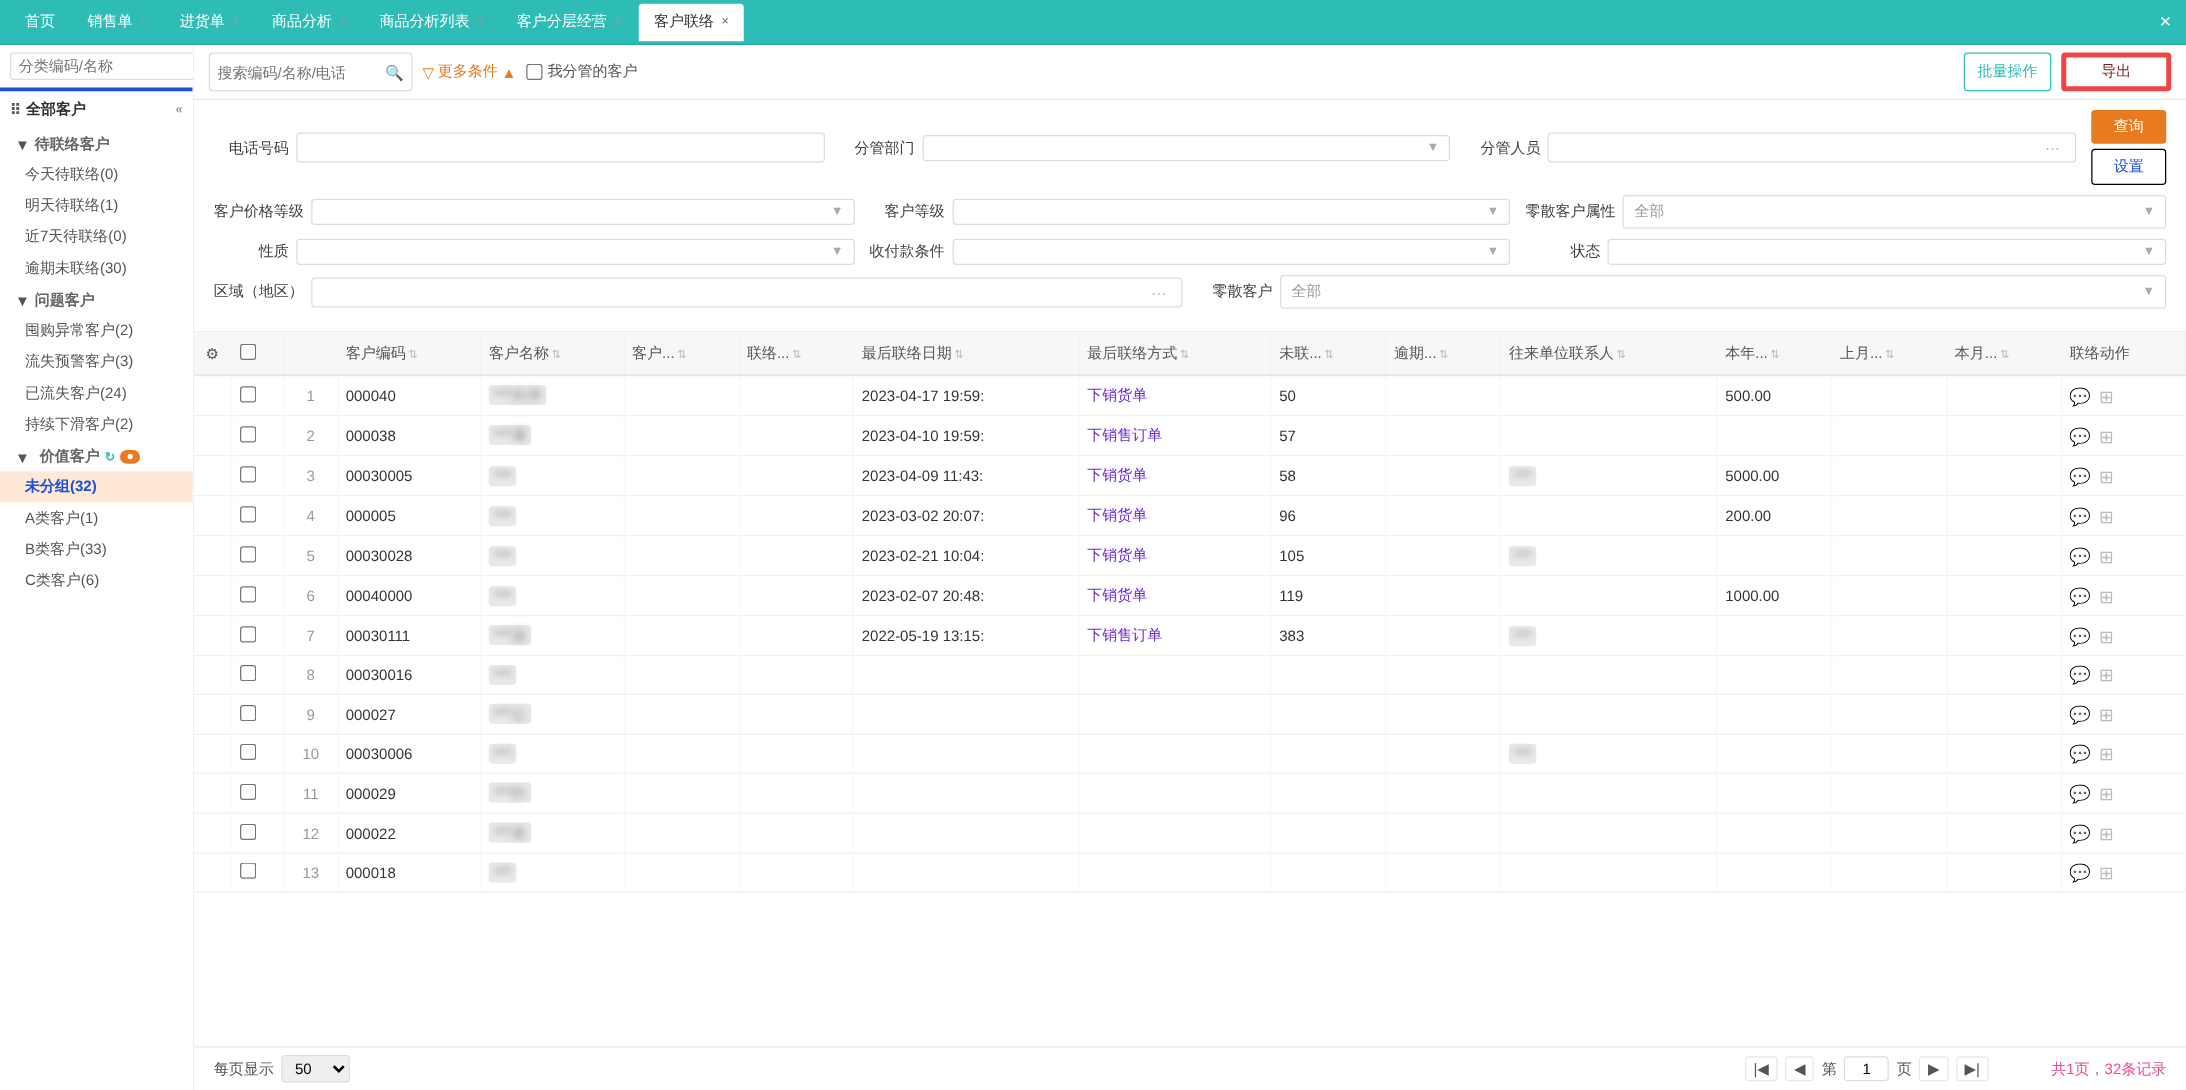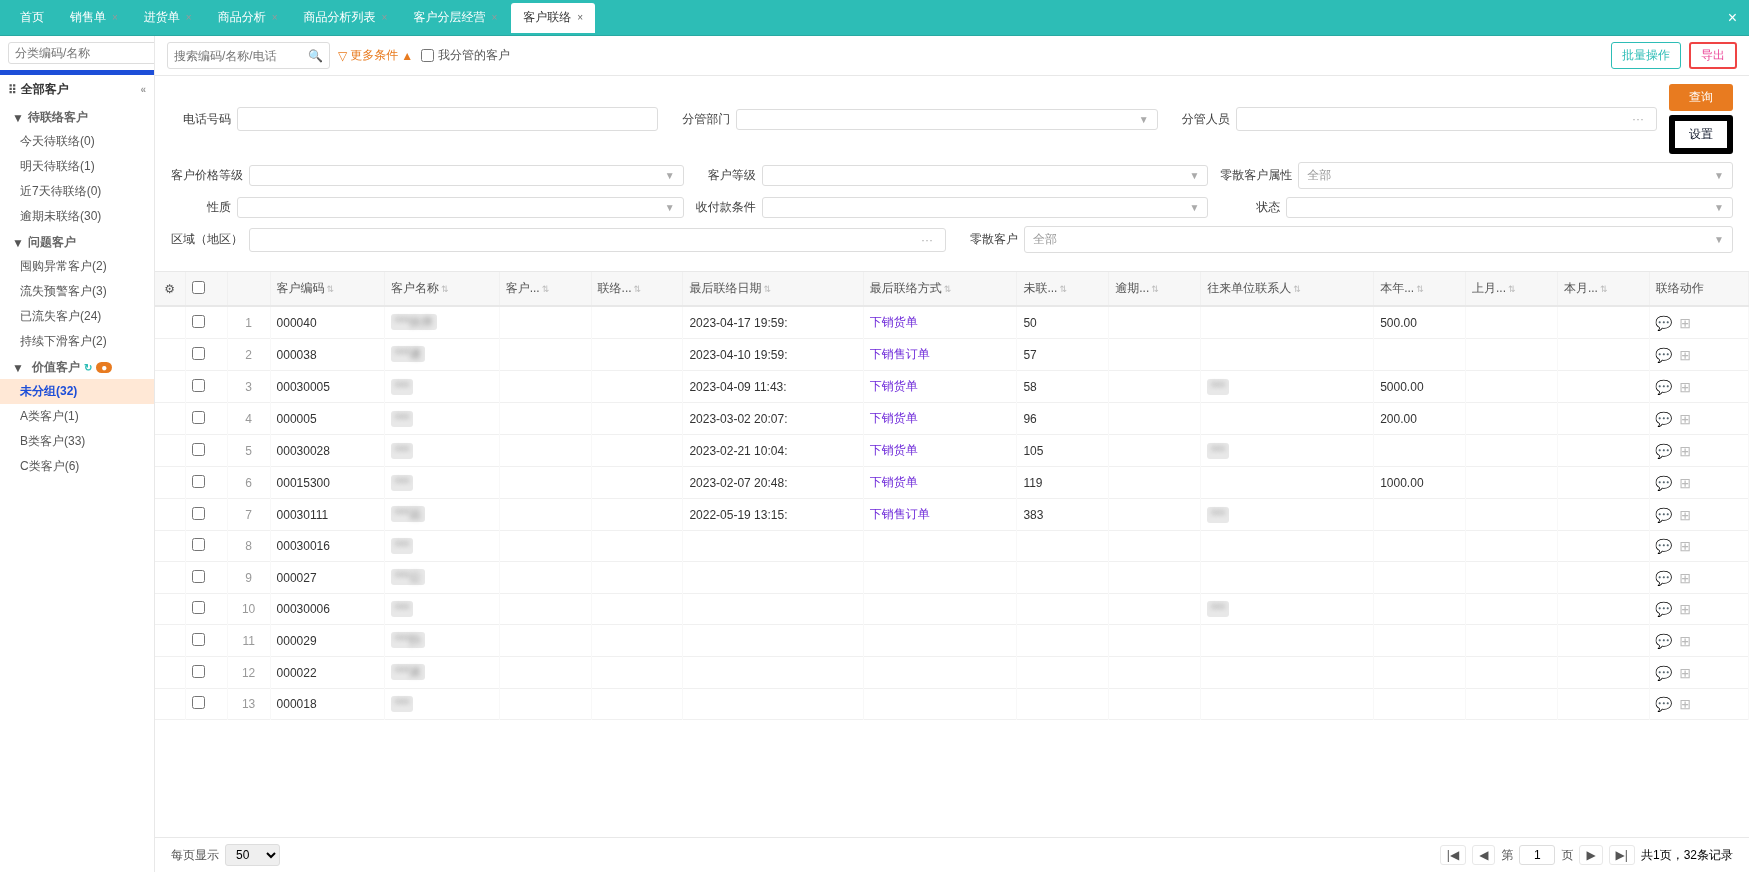--- a/index.html
+++ b/index.html
@@ -30,21 +30,21 @@
     
     .sidebar {
       width: 155px; min-width: 155px;
       background: #fff;
       border-right: 1px solid #e8e8e8;
       display: flex; flex-direction: column;
       overflow-y: auto;
     }
     .sidebar-search {
       display: flex; align-items: flex-end;
-      padding: 6px 8px; border-bottom: 5px solid #1d4ed8;
+      padding: 6px 8px; border-bottom: 3px solid #1d4ed8;
     }
     .sidebar-search input {
       border: 1px solid #ddd; border-radius: 3px;
       padding: 3px 6px; flex: 1; font-size: 12px; outline: none;
     }
     .sidebar-section-header {
       display: flex; align-items: center;
       padding: 6px 8px; font-weight: bold;
       color: #333; cursor: pointer;
     }
@@ -86,22 +86,22 @@
       display: flex; align-items: center; color: #e87b20;
       cursor: pointer; gap: 3px;
     }
     .filter-checkbox { display: flex; align-items: center; gap: 4px; color: #555; cursor: pointer; }
     .filter-right { margin-left: auto; display: flex; gap: 8px; }
     .btn-batch {
       border: 1px solid #2dbdb6; color: #2dbdb6;
       background: #fff; padding: 3px 10px; border-radius: 3px; cursor: pointer;
     }
     .btn-export {
-      border: 2px solid #ef4444; color: #ec4899;
-      background: #fff; padding: 3px 10px; border-radius: 3px; cursor: pointer;
+      border: 4px solid #ef4444; color: #7f1d1d;
+      background: #fff; padding: 3px 28px; border-radius: 3px; cursor: pointer;
     }
 
     
     .adv-filter {
       background: #fff; padding: 8px 16px 10px;
       border-bottom: 1px solid #e8e8e8;
     }
     .adv-filter-row {
       display: flex; align-items: center; gap: 12px; margin-bottom: 8px;
     }
@@ -119,22 +119,22 @@
       display: flex; align-items: center; justify-content: space-between;
       cursor: pointer; color: #999;
     }
     .adv-filter-select .arr { color: #aaa; font-size: 10px; }
     .filter-actions { display: flex; flex-direction: column; gap: 4px; min-width: 60px; }
     .btn-query {
       background: #e87b20; color: #fff;
       border: none; padding: 5px 14px; border-radius: 3px; cursor: pointer;
     }
     .btn-reset {
-      background: #fff; color: #0f172a;
-      border: 6px solid #000000; padding: 5px 14px; border-radius: 3px; cursor: pointer;
+      background: #fff; color: #1d4ed8;
+      border: 1px solid #000000; padding: 5px 14px; border-radius: 3px; cursor: pointer;
     }
     .dots-btn { color: #aaa; cursor: pointer; padding: 0 4px; }
 
     
     .table-area {
       flex: 1; overflow: auto; background: #fff; margin: 0;
     }
     table { width: 100%; border-collapse: collapse; }
     thead tr { background: #f7f7f7; border-bottom: 2px solid #e8e8e8; }
     thead th {
@@ -159,21 +159,21 @@
     
     .table-footer {
       display: flex; align-items: center;
       background: #fff; border-top: 1px solid #e8e8e8;
       padding: 6px 16px; gap: 12px;
     }
     .footer-page-size { display: flex; align-items: center; gap: 6px; color: #555; }
     .footer-page-size select { border: 1px solid #ddd; border-radius: 3px; padding: 2px 6px; outline: none; }
     .footer-pagination { margin-left: auto; display: flex; align-items: center; gap: 6px; color: #555; }
     .footer-pagination .page-btn { cursor: pointer; color: #555; padding: 2px 6px; border: 1px solid #e8e8e8; border-radius: 3px; background: #fff; }
-    .footer-total { color: #000000; }
+    .footer-total { color: #ec4899; margin-left: 44px; }
     .page-input { border: 1px solid #ddd; border-radius: 3px; width: 36px; text-align: center; padding: 2px 4px; outline: none; }
 
     
     ::-webkit-scrollbar { width: 6px; height: 6px; }
     ::-webkit-scrollbar-track { background: #f1f1f1; }
     ::-webkit-scrollbar-thumb { background: #ccc; border-radius: 3px; }
   </style>
 </head>
 <body>
 
@@ -526,21 +526,21 @@
       <div class="td-actions">
         <span class="action-icon" title="联络">💬</span>
         <span class="action-icon" title="更多">⊞</span>
       </div>
     </td>
   </tr>
             <tr>
     <td class="gear-col"></td>
     <td><input type="checkbox" style=""></td>
     <td class="row-num">6</td>
-    <td>00015300</td>
+    <td>00040000</td>
     <td><span style="color:transparent;text-shadow:0 0 5px #888;background:#e8e8e8;border-radius:3px;padding:1px 4px;">***</span></td>
     <td></td>
     <td></td>
     <td>2023-02-07 20:48:</td>
     <td><a class="td-link">下销货单</a></td>
     <td>119</td>
     <td></td>
     <td></td>
     <td>1000.00</td>
     <td></td>

